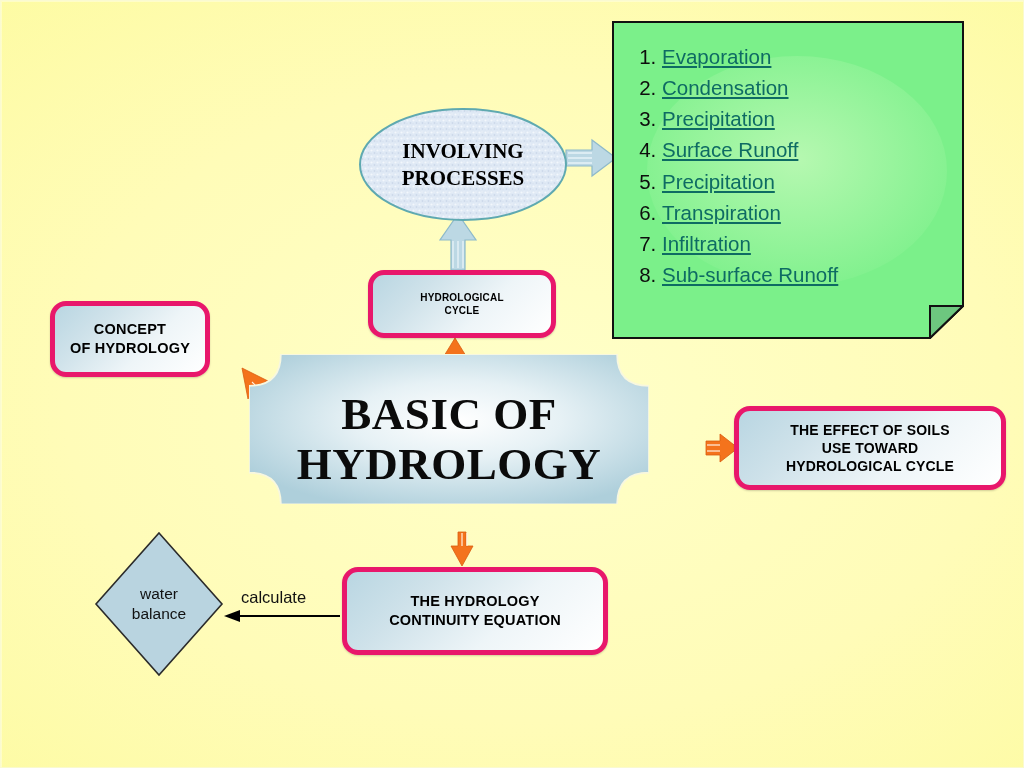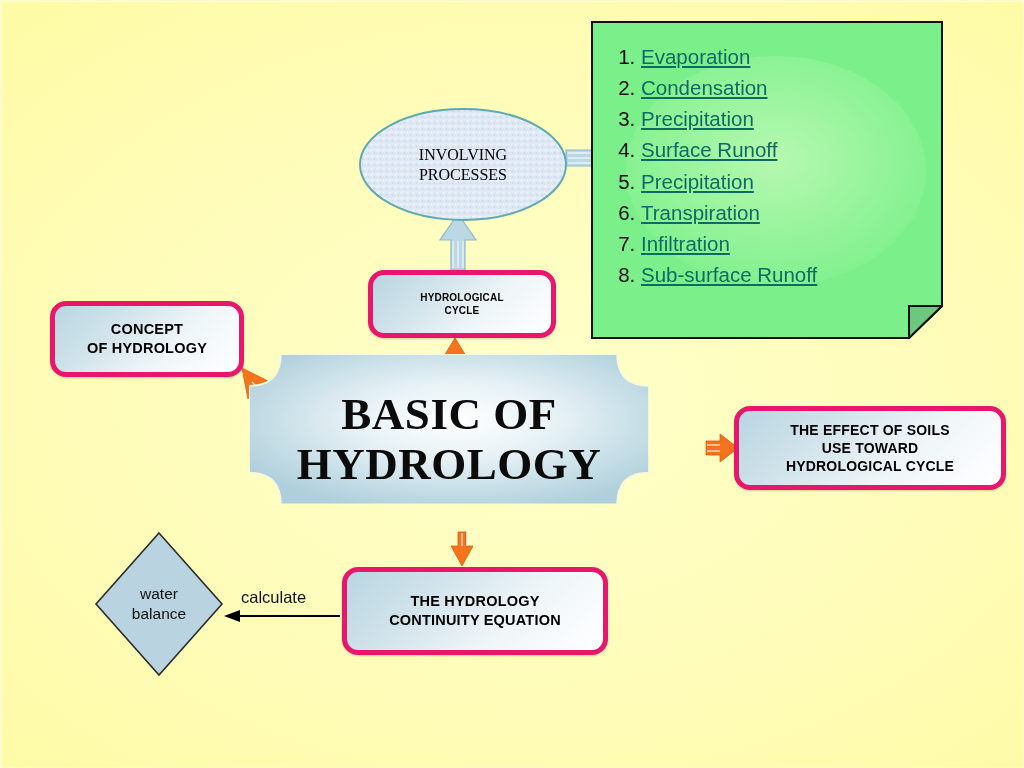--- a/index.html
+++ b/index.html
@@ -30,21 +30,21 @@
     display:flex;align-items:center;justify-content:center;
     text-align:center;
     color:#000;
     font-weight:bold;
     letter-spacing:.2px;
     line-height:1.3;
     box-sizing:border-box;
   }
 
   
-  #concept-box{left:50px;top:301px;width:194px;height:76px;font-size:14.5px;}
+  #concept-box{left:50px;top:301px;width:160px;height:76px;font-size:14.5px;}
 
   
   #cycle-box{left:368px;top:270px;width:188px;height:68px;font-size:10px;}
 
   
   #soils-box{left:734px;top:406px;width:272px;height:84px;font-size:14px;}
 
   
   #equation-box{left:342px;top:567px;width:266px;height:88px;font-size:14.5px;}
 
@@ -65,27 +65,27 @@
 
   
   #processes-ellipse{
     position:absolute;left:358px;top:107px;width:210px;height:115px;
   }
   #processes-ellipse .ell-svg{position:absolute;inset:0;}
   #processes-ellipse .ell-label{
     position:absolute;inset:0;
     display:flex;align-items:center;justify-content:center;
     font-family:"Liberation Serif", serif;
-    font-weight:normal;font-size:16px;line-height:1.25;
+    font-weight:bold;font-size:21px;line-height:1.25;
     color:#000;text-align:center;white-space:pre-line;
   }
 
   
   #process-note{
-    position:absolute;left:591px;top:21px;width:352px;height:318px;
+    position:absolute;left:612px;top:21px;width:352px;height:318px;
   }
   #process-note .note-svg{position:absolute;inset:0;}
   #process-note ol{
     position:absolute;left:14px;top:20px;right:16px;margin:0;
     padding-left:36px;
     list-style:decimal;
     font-size:20.5px;line-height:1.52;
     color:#0d0d0d;
   }
   #process-note ol li{margin:0;padding:0;}

